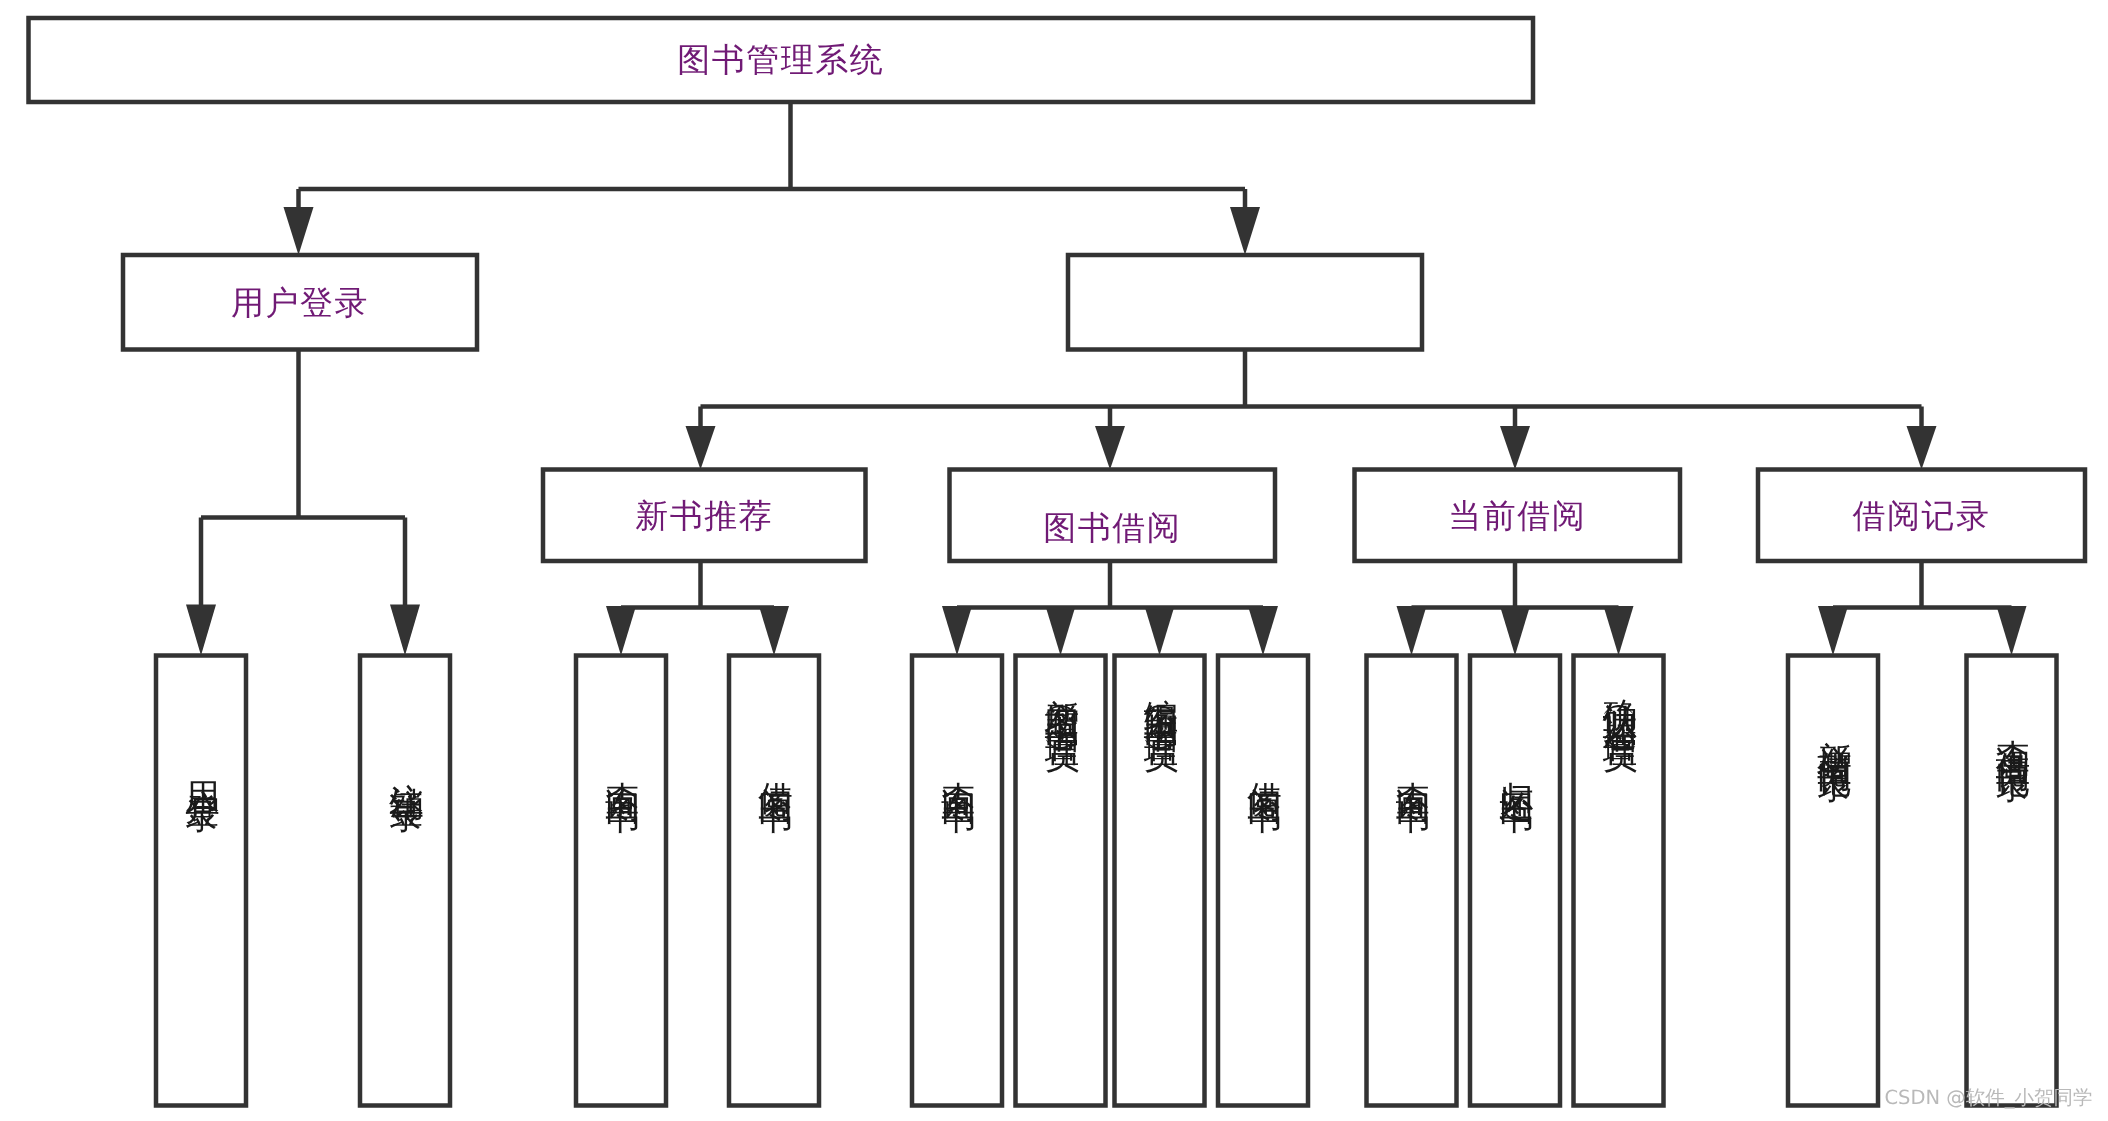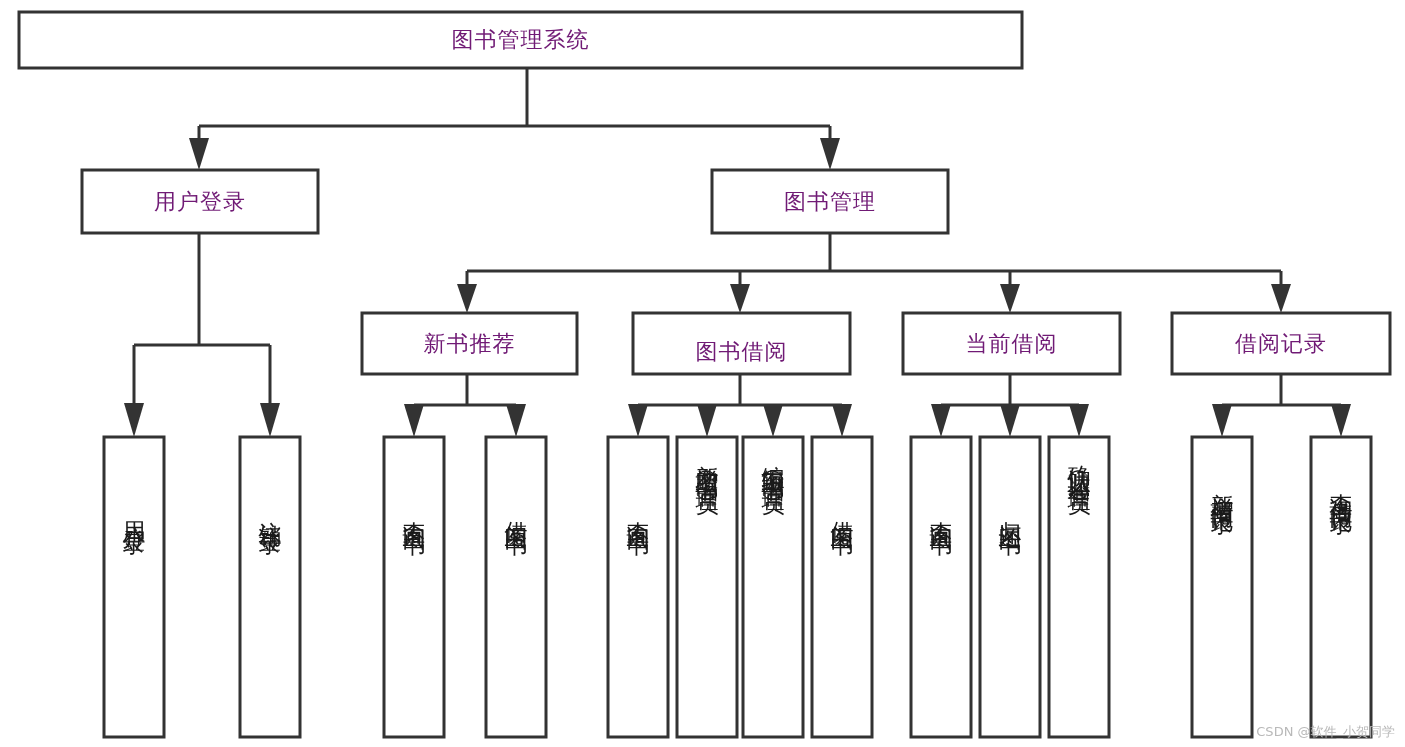--- a/index.html
+++ b/index.html
@@ -170,23 +170,20 @@
   </svg>
 
   <div class="hlabel-holder" style="left:19px; top:12px; width:1003px; height:56px;">
     <span class="hlabel-text">图书管理系统</span>
   </div>
 
   <div class="hlabel-holder" style="left:82px; top:170px; width:236px; height:63px;">
     <span class="hlabel-text">用户登录</span>
   </div>
 
-  <div class="hlabel-holder" style="left:712px; top:170px; width:236px; height:63px;">
-    <span class="hlabel-text">图书管理</span>
-  </div>
 
   <div class="hlabel-holder" style="left:362px; top:313px; width:215px; height:61px;">
     <span class="hlabel-text">新书推荐</span>
   </div>
 
   <div class="hlabel-holder" style="left:633px; top:313px; width:217px; height:77px;">
     <span class="hlabel-text">图书借阅</span>
   </div>
 
   <div class="hlabel-holder" style="left:903px; top:313px; width:217px; height:61px;">

